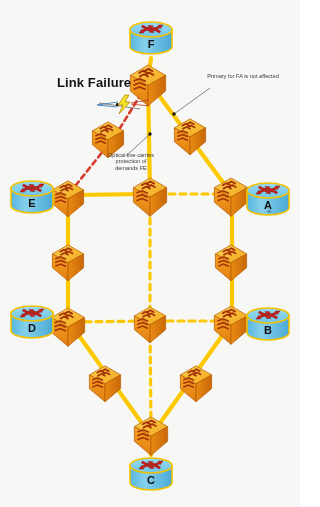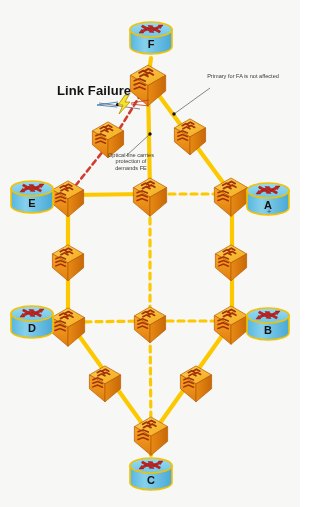--- a/index.html
+++ b/index.html
@@ -366,21 +366,21 @@
     <g id="bolt-group">
         <g>
           <path d="M97,105 L118,102 M97,105 L117,107" stroke="#2a6fb5" stroke-width="0.8" fill="none"></path>
           <path d="M131,103 L149,100 M131,104 L149,106" stroke="#c0392b" stroke-width="0.8" fill="none"></path>
           <circle cx="117.5" cy="104.6" r="1.6" fill="#111"></circle>
           <path d="M125,95 L118,105 L123,105 L119,114 L130,102 L125,102 L129,95 Z" fill="#f5e32a" stroke="#b58a00" stroke-width="0.8" stroke-linejoin="round"></path>
         </g>
       </g>
   </svg>
 
-  <div class="lbl" id="linkFailureLabel" style="left:57px;top:84px;">Link Failure</div>
+  <div class="lbl" id="linkFailureLabel" style="left:57px;top:76px;">Link Failure</div>
 
   <div class="lbl" id="primaryNote" style="left:198px;top:73px;">Primary for FA is not affected</div>
 
   <div class="lbl" id="opticalNote" style="left:105px;top:152px;">Optical line carries protection of demands FE</div>
 
   <div class="lbl" id="plusMark" style="left:264px;top:208px;width:10px;">+</div>
 
   <div id="router-letters">
       <div class="nodeLetter" style="left: 131px; top: 38px; width: 40px;">F</div>
       <div class="nodeLetter" style="left: 248px; top: 199px; width: 40px;">A</div>

